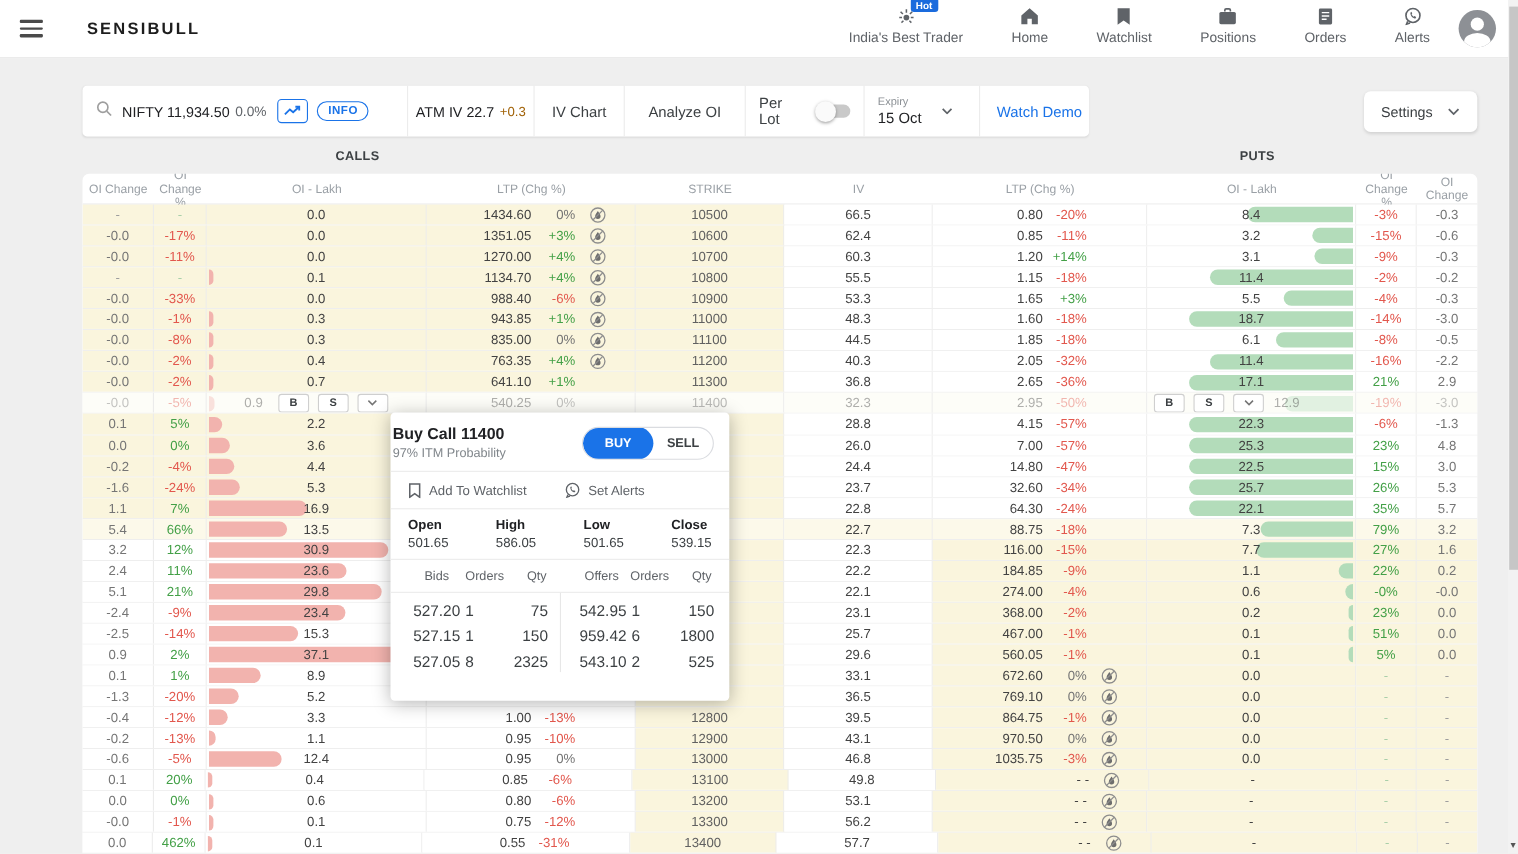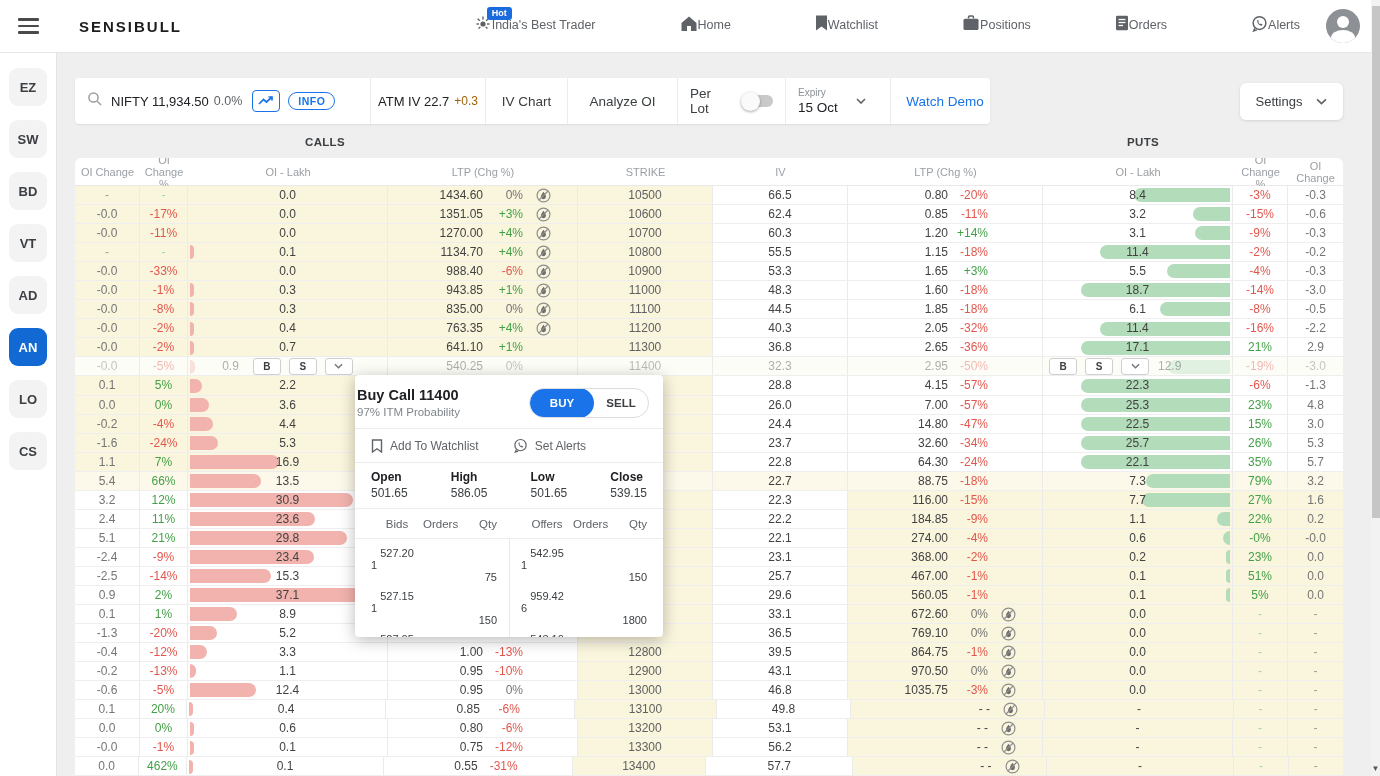--- a/index.html
+++ b/index.html
@@ -4,21 +4,21 @@
 <style>
   html,body{margin:0;padding:0;background:#efefef;font-family:"Liberation Sans",sans-serif;}
   #app{position:relative;width:1380px;height:776px;overflow:hidden;background:#efefef;}
 
   
   .topbar{position:absolute;left:0;top:0;width:1380px;height:53px;background:#fff;border-bottom:1px solid #e6e6e6;display:flex;align-items:center;z-index:30;box-sizing:border-box;}
   .hamburger{width:57px;display:flex;flex-direction:column;align-items:center;gap:4px;cursor:pointer;}
   .hamburger div{width:21px;height:2.5px;background:#4a4a4a;border-radius:1px;}
   .logo{font-size:15px;font-weight:700;letter-spacing:2px;color:#1d1d1d;margin-left:22px;}
   .nav{margin-left:auto;display:flex;align-items:flex-end;gap:44px;padding-bottom:6px;}
-  .nav-item{display:flex;flex-direction:row;align-items:center;cursor:pointer;position:relative;margin-left:40px;}
+  .nav-item{display:flex;flex-direction:column;align-items:center;cursor:pointer;position:relative;}
   .nav-item .nicon{height:19px;display:flex;align-items:center;justify-content:center;position:relative;}
   .nav-label{font-size:12.5px;color:#5f6368;margin-top:3px;white-space:nowrap;}
   .hot-badge{position:absolute;left:13px;top:-7px;background:#1a6bdd;color:#fff;font-size:9px;font-weight:700;padding:1.5px 5px;border-radius:3px;}
   .avatar{width:34px;height:34px;border-radius:50%;background:#8d9095;margin:0 20px 0 26px;position:relative;overflow:hidden;flex:none;cursor:pointer;}
   .avatar .head{position:absolute;left:11px;top:7px;width:12px;height:12px;border-radius:50%;background:#fff;}
   .avatar .body{position:absolute;left:5px;top:21px;width:24px;height:16px;border-radius:50%;background:#fff;}
 
   
   .sidebar{position:absolute;left:0;top:53px;width:57px;height:723px;background:#fff;border-right:1px solid #e3e3e3;box-sizing:border-box;z-index:25;}
   .side-btn{width:38px;height:38px;border-radius:9px;background:#f3f3f4;color:#3c4043;font-size:13px;font-weight:700;display:flex;align-items:center;justify-content:center;margin:14px auto 0 auto;cursor:pointer;}
@@ -85,21 +85,21 @@
   .pp-div{height:1px;background:#ececec;}
   .pp-actions{display:flex;align-items:center;gap:34px;padding:9px 16px;}
   .pp-action{display:flex;align-items:center;gap:7px;font-size:12px;color:#5f6368;cursor:pointer;}
   .pp-ohlc{display:flex;justify-content:space-between;padding:7px 16px 8px 16px;}
   .ohlc-col{display:flex;flex-direction:column;}
   .ohlc-label{font-size:12px;font-weight:700;color:#202124;}
   .ohlc-val{font-size:12px;color:#3c4043;margin-top:2px;}
   .pp-depth-head{display:flex;padding:9px 16px 8px 16px;font-size:11.5px;color:#5f6368;}
   .pp-depth-rows{display:flex;padding:4px 16px 8px 16px;position:relative;}
   .depth-half{flex:1;display:flex;flex-direction:column;gap:7px;padding-top:4px;}
-  .depth-row{display:flex;font-size:11px;color:#3c4043;flex-direction:column;}
+  .depth-row{display:flex;font-size:14px;color:#3c4043;}
   .dh-col{display:flex;font-size:11.5px;}
   .col-price{width:52px;text-align:center;}
   .col-ord{width:44px;text-align:left;}
   .col-qty{flex:1;text-align:right;}
   .half-l{flex:1;padding-right:12px;}
   .half-r{flex:1;padding-left:12px;}
   .depth-vdiv{position:absolute;left:50%;top:0;bottom:6px;width:1px;background:#e7e7e7;}
 
   
   .scrollbar{position:absolute;right:0;top:0;width:9px;height:776px;background:#f2f2f2;z-index:40;}
@@ -185,30 +185,20 @@
           </span>
           <span class="nav-label">Alerts</span>
         </div>
       </div>
     <div class="avatar">
         <div class="head"></div>
         <div class="body"></div>
       </div>
   </div>
 
-  <div class="sidebar" id="sidebar">
-      <div class="side-btn">EZ</div>
-      <div class="side-btn">SW</div>
-      <div class="side-btn">BD</div>
-      <div class="side-btn">VT</div>
-      <div class="side-btn">AD</div>
-      <div class="side-btn active">AN</div>
-      <div class="side-btn">LO</div>
-      <div class="side-btn">CS</div>
-    </div>
 
   <div class="toolbar">
     <div class="tsec first" style="width:295px;">
       <span>
         <svg width="16" height="16" viewBox="0 0 16 16">
             <circle cx="6.5" cy="6.5" r="4.6" fill="none" stroke="#9e9e9e" stroke-width="1.5"></circle>
             <line x1="10.2" y1="10.2" x2="14" y2="14" stroke="#9e9e9e" stroke-width="1.5"></line>
           </svg>
       </span>
       <span class="sym-text">NIFTY 11,934.50</span>

